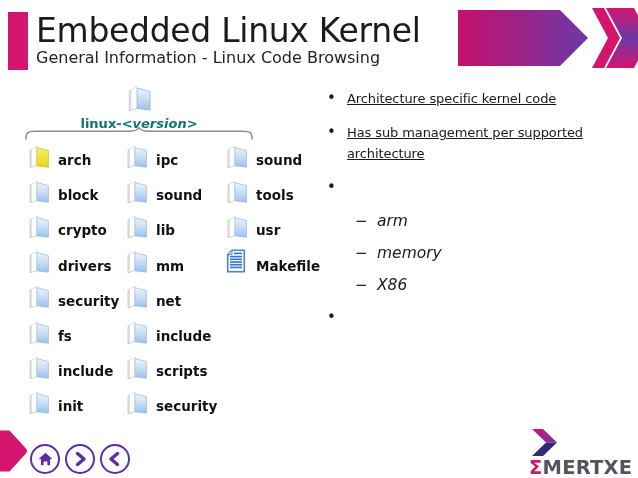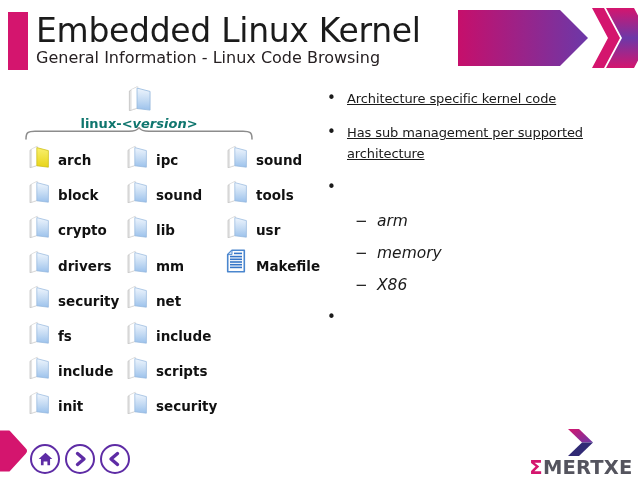--- a/index.html
+++ b/index.html
@@ -35,21 +35,21 @@
   .b-sub { display:flex; margin-left:28px; margin-bottom:11px; }
   .b-sub .marker { width:22px; flex:0 0 22px; font-size:15px; line-height:21px; }
   .b-sub .btext { font-size:15.5px; line-height:21px;font-style:italic; }
   
   .footer-accent { position:absolute; left:0; top:430px; }
   .nav-btn { position:absolute; top:444px; width:30px; height:30px; border-radius:50%;
              border:2.6px solid #5e2ca5; background:#fff; display:flex; align-items:center;
              justify-content:center; padding:0; cursor:pointer; }
   #homeBtn { left:30px; } #nextBtn { left:65px; } #prevBtn { left:100px; }
   .logo { position:absolute; right:5px; top:426px; width:104px; display:flex;
-          flex-direction:column; align-items:center; }
+          flex-direction:column; align-items:flex-start; }
   .logo-chevron { margin-top:2px; }
   .logo-text { margin-top:-1px; font-size:19.5px; font-weight:700; letter-spacing:0.2px; white-space:nowrap; }
   .logo-sigma { color:#d4156e; }
   .logo-name { color:#54545e; }
   .hidden-defs { position:absolute; width:0; height:0; }
 </style>
 </head>
 <body>
 
 <svg class="hidden-defs" aria-hidden="true">

